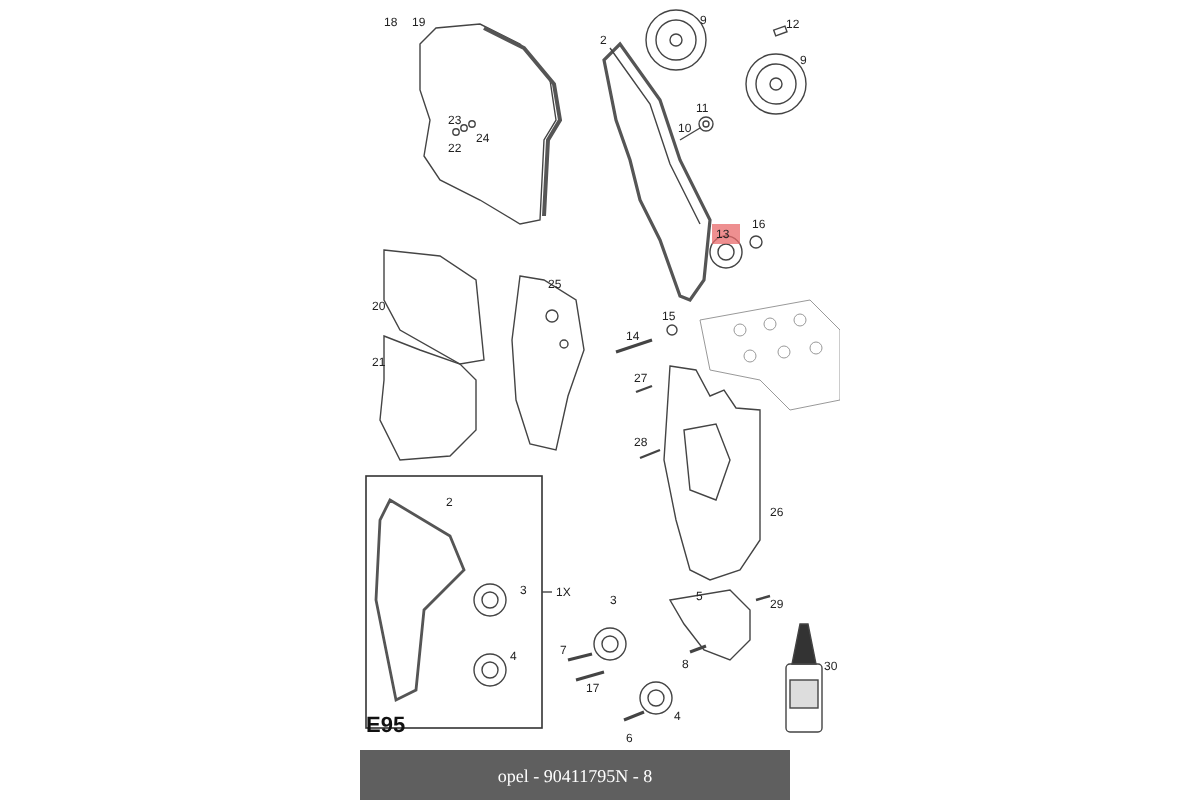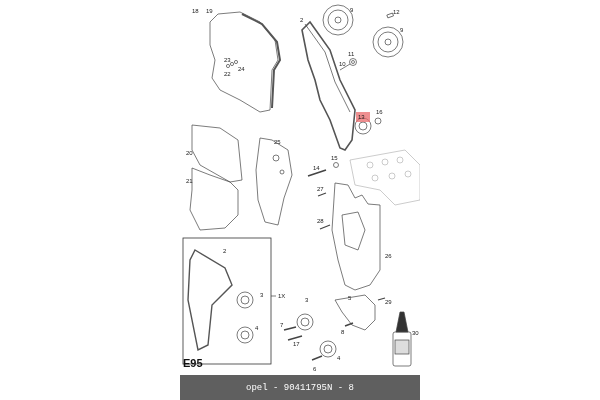--- a/index.html
+++ b/index.html
@@ -2,21 +2,21 @@
 <html><head>
 <meta charset="utf-8">
 <style>
   html, body { margin:0; padding:0; background:#ffffff; }
   body { width:600px; height:400px; position:relative; overflow:hidden; font-family:"Liberation Sans", sans-serif; }
   .viewer { position:absolute; left:180px; top:0; width:240px; height:400px; background:#ffffff; }
   .diagram { position:absolute; left:0; top:0; width:240px; height:359px; }
   .diagram svg { width:240px; height:375px; display:block; }
   .lbl { font-family:"Liberation Sans", sans-serif; font-size:6px; fill:#222; }
   .code { position:absolute; left:3px; top:357px; font-size:11px; font-weight:bold; color:#111; font-family:"Liberation Sans", sans-serif; }
-  .caption-bar { position:absolute; left:0; top:375px; width:240px; height:25px; background:#5f5f5f; color:#ffffff; font-size:9px; display:flex; align-items:center; justify-content:center; font-family:Liberation Mono, monospace; }
+  .caption-bar { position:absolute; left:0; top:375px; width:215px; height:25px; background:#5f5f5f; color:#ffffff; font-size:9px; display:flex; align-items:center; justify-content:center; font-family:Liberation Serif, serif; }
   .hl { fill:#e8696b; opacity:0.75; }
 </style>
 </head>
 <body>
 
 <div class="viewer">
   <div class="diagram">
     <svg viewBox="0 0 240 375" xmlns="http://www.w3.org/2000/svg">
       <g fill="none" stroke="#444" stroke-width="0.7">
 

